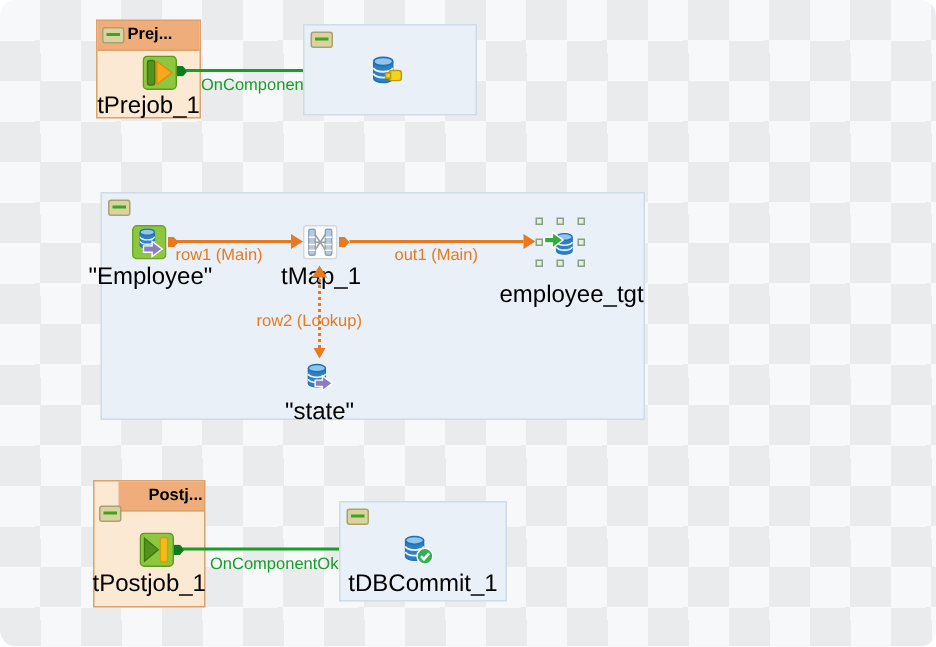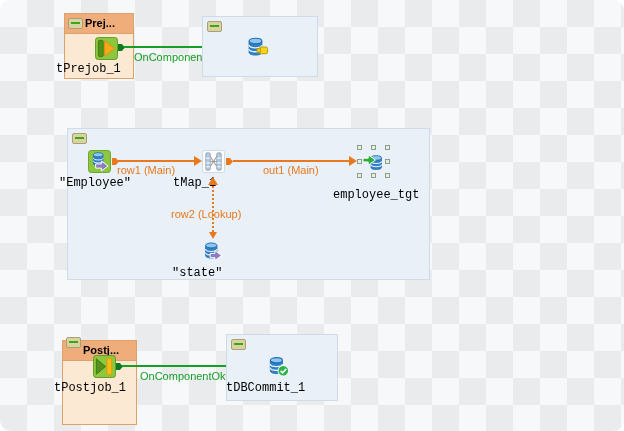--- a/index.html
+++ b/index.html
@@ -12,21 +12,21 @@
     border-radius:11px;
   }
   .box-blue{position:absolute;background:#e9f0f7;border:1px solid #cfdbe7;box-sizing:border-box;}
   .subjob-orange{position:absolute;background:#fbe9d4;border:1px solid #dda26b;box-sizing:border-box;}
   .subjob-orange .hdr{height:19px;background:#efad7b;border-bottom:1px solid #dda26b;
     font-weight:bold;font-size:11px;line-height:19px;padding-left:20px;color:#000;white-space:nowrap;overflow:hidden;}
   .chip{position:absolute;width:13px;height:9px;background:#d9d3a0;border:1px solid #a9a172;border-radius:2px;cursor:pointer;}
   .chip::after{content:"";position:absolute;left:2px;right:2px;top:3px;height:2px;background:#3da41c;}
   .comp{position:absolute;width:23px;height:23px;cursor:pointer;}
   .comp svg{width:100%;height:100%;display:block;}
-  .comp-label{position:absolute;font-size:12px;color:#000;text-align:left;white-space:nowrap;font-family:Liberation Mono, monospace;}
+  .comp-label{position:absolute;font-size:16px;color:#000;text-align:center;white-space:nowrap;}
   .link-label{position:absolute;font-size:11px;white-space:nowrap;cursor:pointer;}
   .green{color:#169e26;}
   .orange{color:#e8791e;}
   .hline{position:absolute;height:2px;}
   .hline.g{background:#169e26;}
   .hline.o{background:#e8791e;}
   .arrow-r{position:absolute;width:0;height:0;border-top:5px solid transparent;border-bottom:5px solid transparent;}
   .arrow-r.g{border-left:8px solid #169e26;}
   .arrow-r.o{border-left:8px solid #e8791e;}
   .src{position:absolute;width:7px;height:7px;clip-path:polygon(0 0,55% 0,100% 50%,55% 100%,0 100%);}
@@ -160,21 +160,21 @@
         <path d="M5 5.5 V18 a7 3 0 0 0 14 0 V5.5" fill="#2f7fc1" stroke="#1f6fb5"></path>
         <ellipse cx="12" cy="5.5" rx="7" ry="3" fill="#8ec6ee" stroke="#1f6fb5" stroke-width="1.2"></ellipse>
         <path d="M5 10 a7 3 0 0 0 14 0" fill="none" stroke="#eaf4fc" stroke-width="1.4"></path>
         <path d="M5 14.3 a7 3 0 0 0 14 0" fill="none" stroke="#eaf4fc" stroke-width="1.4"></path>
       </g>
       <path d="M9.5 14 h5 v-3 l7 5.2 -7 5.2 v-3 h-5 z" fill="#8e7cc3" stroke="#ffffff" stroke-width="1"></path>
     </svg>
   </div>
   <div class="comp-label" style="left:172px;width:82px;top:266px;">"state"</div>
 
-  <div class="subjob-orange" style="left:62px;top:340px;width:75px;height:85px;">
+  <div class="subjob-orange" style="left:62px;top:320px;width:75px;height:85px;padding-left:16px;">
     <div class="hdr">Postj...</div>
   </div>
   <div class="chip" style="left:66px;top:337px;"></div>
 
   <div class="comp" style="left:93px;top:355px;">
     <svg viewBox="0 0 24 24">
       <rect x="0.5" y="0.5" width="23" height="23" rx="3" fill="#8dc63f" stroke="#61991f"></rect>
       <path d="M3.5 4 L13 12 L3.5 20 Z" fill="#55911c" stroke="#3e7a10"></path>
       <rect x="14.5" y="3.5" width="5" height="17" rx="1.5" fill="#f7bb18" stroke="#d99c0b"></rect>
     </svg>

